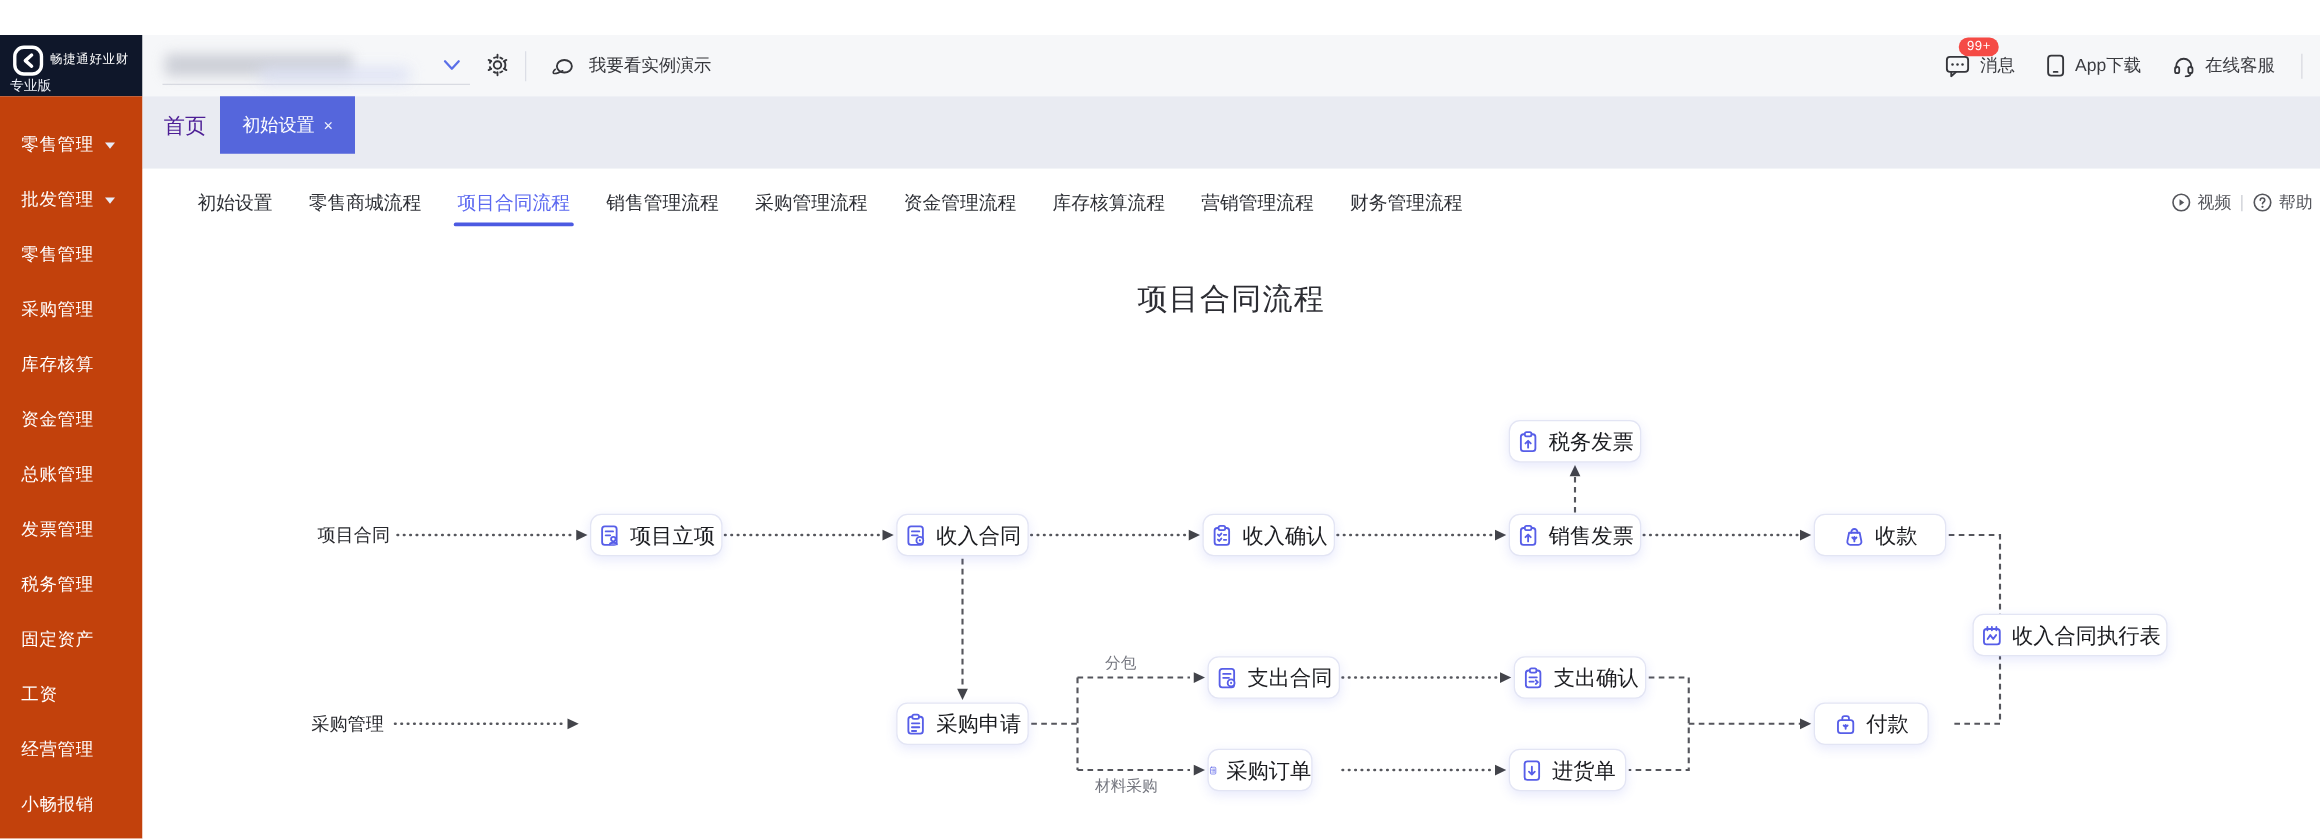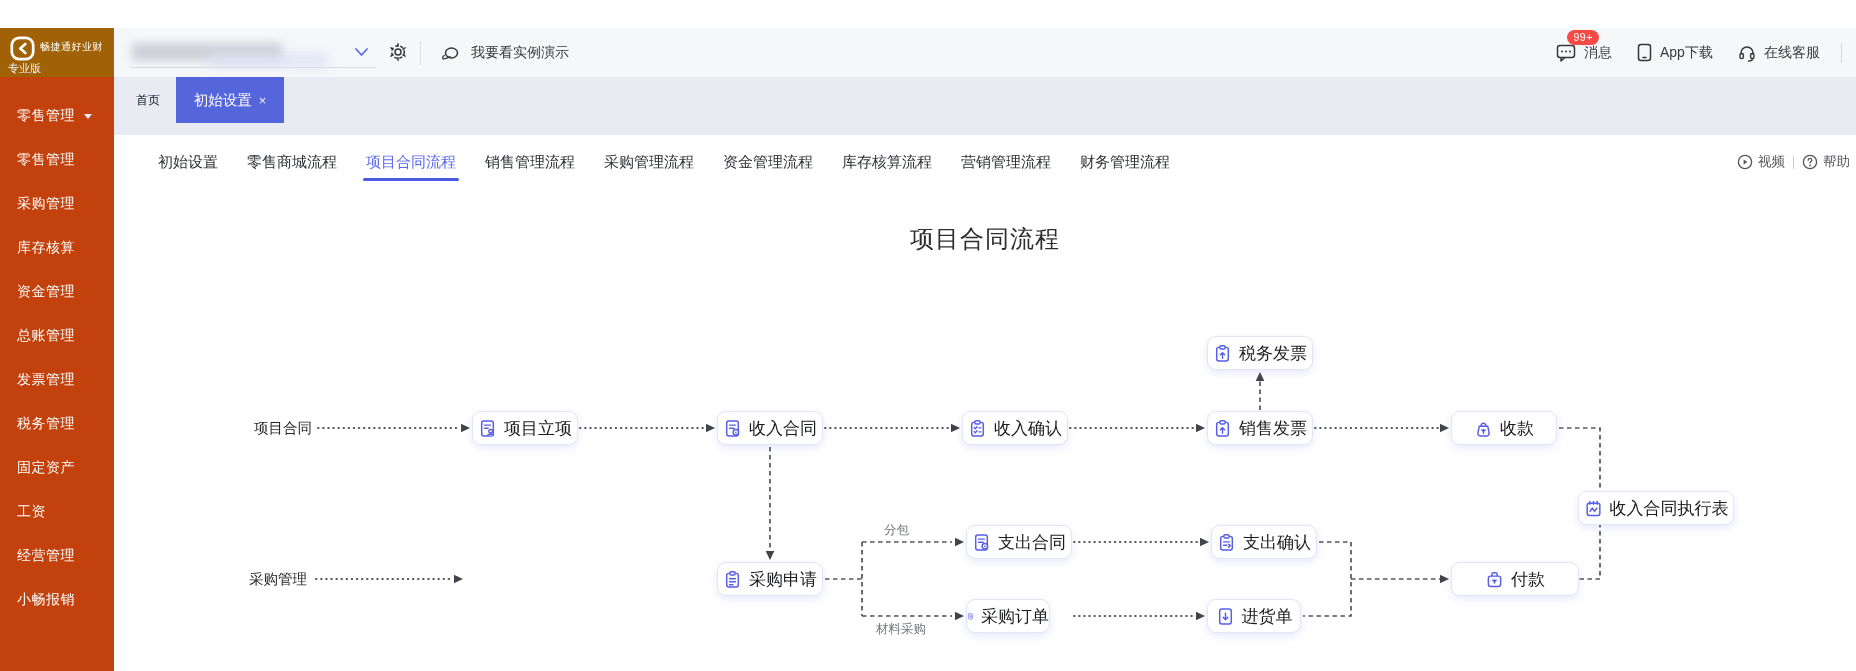--- a/index.html
+++ b/index.html
@@ -2,21 +2,21 @@
 <html><head>
 <meta charset="utf-8">
 <style>
   html,body{margin:0;padding:0;background:#fff;}
   *{box-sizing:border-box;}
   .screen{
     position:relative;width:1856px;height:671px;overflow:hidden;background:#fff;
     font-family:"Liberation Sans","DejaVu Sans",sans-serif;color:#333;
   }
   
-  .logo-block{position:absolute;left:0;top:28px;width:114px;height:49px;background:#a16207;}
+  .logo-block{position:absolute;left:0;top:28px;width:114px;height:49px;background:#0f172a;}
   .logo-mark{position:absolute;left:9px;top:7px;}
   .brand{position:absolute;left:40px;top:12px;font-size:10px;color:#fff;letter-spacing:.5px;white-space:nowrap;}
   .edition{position:absolute;left:8px;top:33px;font-size:11px;color:#eef1f8;}
   .sidebar{position:absolute;left:0;top:77px;width:114px;height:594px;background:#c2410c;}
   .sidebar ul{list-style:none;margin:0;padding:17px 0 0 0;}
   .sidebar li{height:44px;display:flex;align-items:center;padding-left:17px;color:#fff;
     font-size:14px;font-weight:500;letter-spacing:.5px;cursor:pointer;white-space:nowrap;}
   .caret{width:0;height:0;border-left:4.5px solid transparent;border-right:4.5px solid transparent;
     border-top:5px solid #e8ecf8;margin-left:9px;}
   
@@ -30,21 +30,21 @@
   .demo{position:absolute;left:327px;top:0;height:49px;display:flex;align-items:center;gap:9px;font-size:14px;color:#35363b;cursor:pointer;}
   .header-right{position:absolute;left:1442px;top:0;height:49px;display:flex;align-items:center;font-size:14px;color:#3a3b40;white-space:nowrap;}
   .badge-wrap{position:relative;display:inline-flex;margin-right:8px;}
   .badge{position:absolute;left:11px;top:-14px;background:#f54a45;color:#fff;font-size:10.5px;
     padding:1.5px 6.5px;border-radius:9px;font-weight:normal;letter-spacing:.5px;}
   .hr-gap{margin-right:25px;}
   .hr-gap-s{margin-right:8px;}
   .vdiv2{width:1px;height:20px;background:#d7d9e0;margin-right:21px;}
   
   .tabstrip{position:absolute;left:114px;top:77px;width:1742px;height:58px;background:#e9ebf2;}
-  .tab-home{position:absolute;left:6px;top:0;width:56px;height:46px;display:flex;align-items:center;justify-content:center;font-size:12px;color:#0f172a;cursor:pointer;}
+  .tab-home{position:absolute;left:6px;top:0;width:56px;height:46px;display:flex;align-items:center;justify-content:center;font-size:17px;color:#4c1d95;cursor:pointer;}
   .tab-active{position:absolute;left:62px;top:0;width:108px;height:46px;background:#5566dc;color:#fff;
     display:flex;align-items:center;justify-content:center;gap:7px;font-size:14.5px;cursor:pointer;}
   .tab-close{font-size:13px;opacity:.92;cursor:pointer;}
   
   .content{position:absolute;left:114px;top:135px;width:1742px;height:536px;background:#fff;}
   .subnav{position:absolute;left:44px;top:11px;height:32px;display:flex;gap:29px;align-items:center;font-size:15px;color:#2e3036;}
   .subnav span{cursor:pointer;position:relative;white-space:nowrap;}
   .subnav .active{color:#5b68f0;}
   .subnav .active::after{content:'';position:absolute;left:-3px;right:-3px;bottom:-9px;height:3px;background:#4c5ae2;border-radius:2px;}
   .subnav-right{position:absolute;right:6px;top:11px;height:32px;display:flex;align-items:center;font-size:13.5px;color:#55565c;}
@@ -69,20 +69,24 @@
       <path d="M14.5 8 L10 12 L14.5 16" fill="none" stroke="#fff" stroke-width="2.4" stroke-linecap="round" stroke-linejoin="round"></path>
     </svg>
     <div class="brand">畅捷通好业财</div>
     <div class="edition">专业版</div>
   </div>
 
   <nav class="sidebar">
     <ul>
       <li>
           <span>零售管理</span>
+          <span class="caret"></span>
+        </li>
+      <li>
+          <span>批发管理</span>
           <span class="caret"></span>
         </li>
       <li>
           <span>零售管理</span>
         </li>
       <li>
           <span>采购管理</span>
         </li>
       <li>
           <span>库存核算</span>
@@ -353,21 +357,21 @@
     </div>
     <div class="node" style="left:1093px;top:464px;width:94px;">
       <svg width="19" height="19" viewBox="0 0 18 18">
           <g stroke="#575ee8" stroke-width="1.4" fill="none" stroke-linecap="round" stroke-linejoin="round">
             <rect x="3.5" y="2" width="11" height="14" rx="2"></rect>
             <path d="M9 6v6 M6.8 9.8l2.2 2.2 2.2-2.2"></path>
           </g>
         </svg>
       <span>进货单</span>
     </div>
-    <div class="node" style="left:1337px;top:427px;width:128px;">
+    <div class="node" style="left:1337px;top:427px;width:92px;">
       <svg width="19" height="19" viewBox="0 0 18 18">
           <g stroke="#575ee8" stroke-width="1.4" fill="none" stroke-linecap="round" stroke-linejoin="round">
             <rect x="3.2" y="5.8" width="11.6" height="9.8" rx="2"></rect>
             <path d="M6.5 5.8V4.3A1.6 1.6 0 0 1 8.1 2.7h1.8a1.6 1.6 0 0 1 1.6 1.6v1.5"></path>
             <path d="M9 9.4v3 M7.5 9.8l1.5 1.3 1.5-1.3"></path>
           </g>
         </svg>
       <span>付款</span>
     </div>
     <div class="node" style="left:1464px;top:356px;width:156px;">

